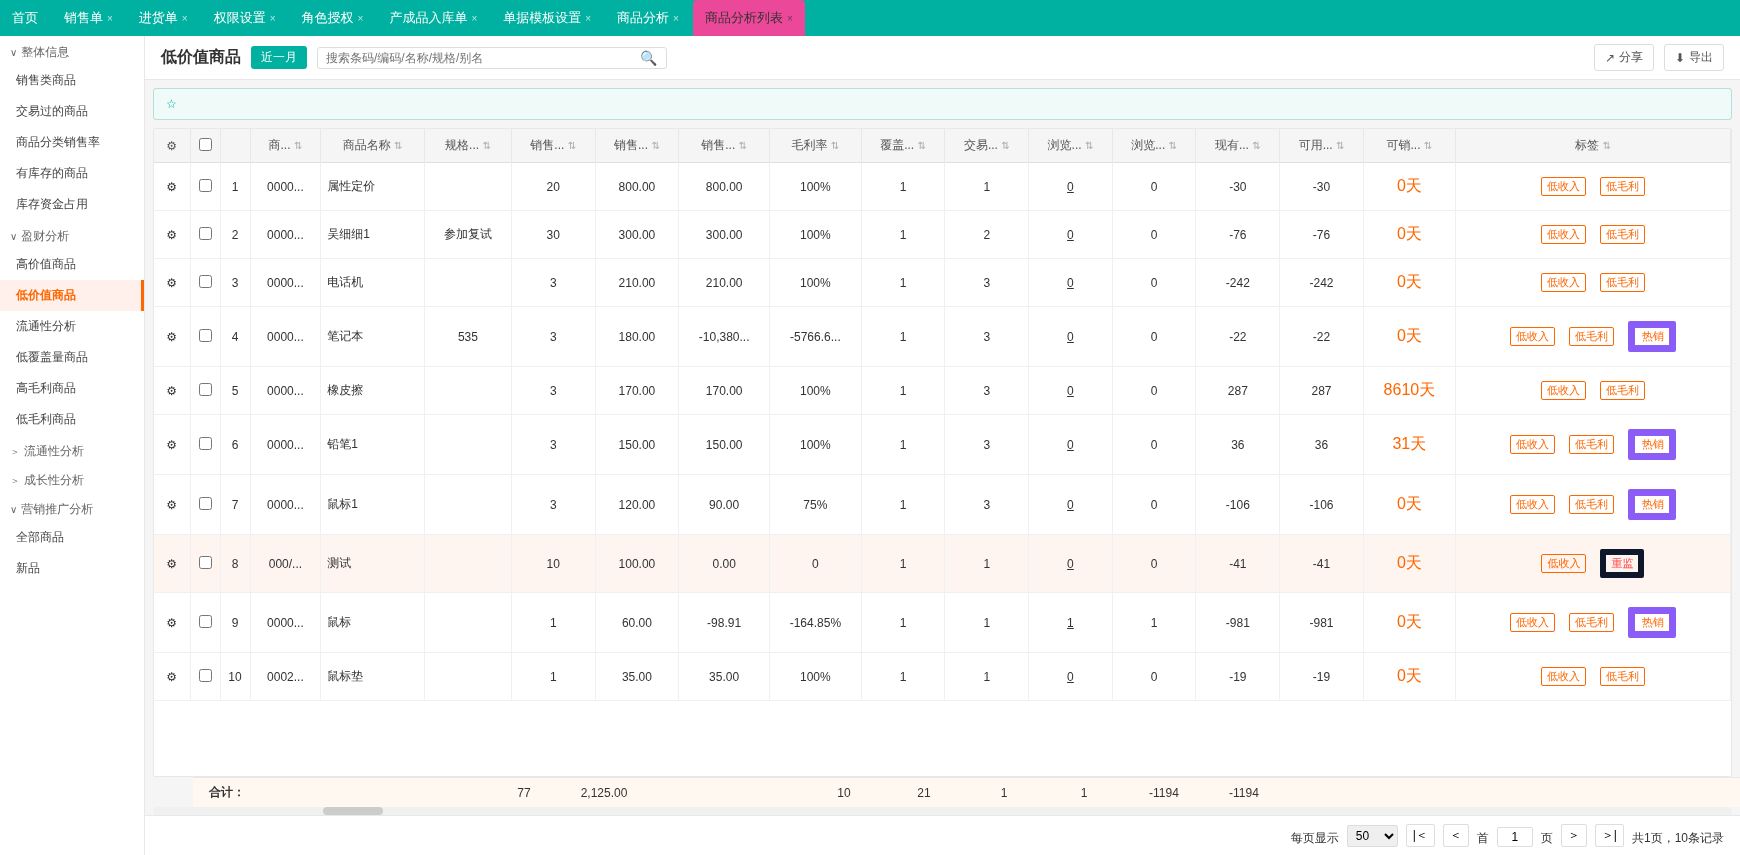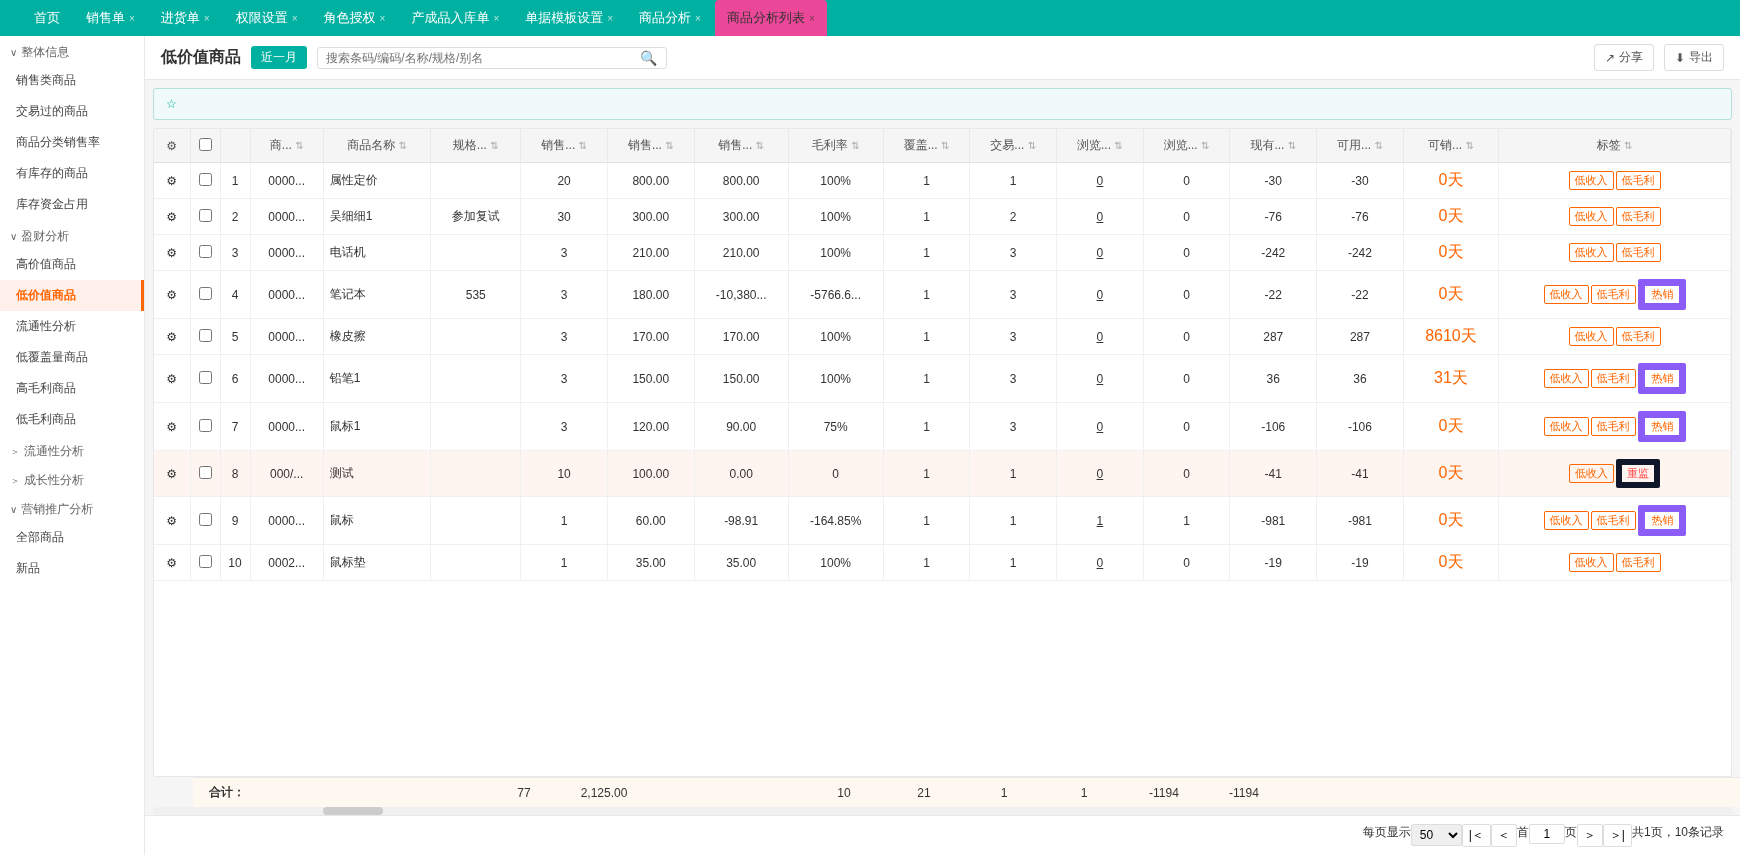--- a/index.html
+++ b/index.html
@@ -1,19 +1,19 @@
 <!DOCTYPE html>
 <html><head>
   <meta charset="utf-8">
   <style>
     * { margin: 0; padding: 0; box-sizing: border-box; }
     body { font-family: 'Microsoft YaHei', Arial, sans-serif; font-size: 12px; background: #f5f5f5; color: #333; width: 1740px; height: 855px; overflow: hidden; }
     
     
-    .top-nav { background: #00b0a0; display: flex; align-items: center; height: 36px; padding: 0 22px; gap: 2px; }
+    .top-nav { background: #00b0a0; display: flex; align-items: center; height: 36px; padding: 0 0; gap: 2px; }
     .nav-item { color: #fff; padding: 0 12px; height: 36px; display: flex; align-items: center; cursor: pointer; font-size: 13px; white-space: nowrap; }
     .nav-item.active { background: #ec4899; color: #333; border-radius: 4px 4px 0 0; }
     .nav-close { font-size: 10px; margin-left: 4px; opacity: 0.7; }
     
     
     .main-layout { display: flex; height: calc(855px - 36px); }
     
     
     .sidebar { width: 145px; background: #fff; border-right: 1px solid #e8e8e8; overflow-y: auto; flex-shrink: 0; }
     .sidebar-section-title { padding: 8px 10px 4px 10px; color: #666; font-size: 12px; display: flex; align-items: center; gap: 4px; cursor: pointer; }
@@ -44,35 +44,35 @@
     
     table { width: 100%; border-collapse: collapse; font-size: 12px; }
     thead tr { background: #f5f5f5; border-bottom: 1px solid #e0e0e0; }
     thead th { padding: 8px 6px; text-align: center; color: #555; font-weight: normal; border-right: 1px solid #e8e8e8; white-space: nowrap; font-size: 12px; position: relative; }
     thead th .sort-icon { color: #aaa; font-size: 10px; }
     tbody tr { border-bottom: 1px solid #f0f0f0; }
     tbody tr.highlighted { background: #fff5f0; }
     tbody td { padding: 7px 6px; text-align: center; color: #333; border-right: 1px solid #f0f0f0; white-space: nowrap; }
     tbody td.left { text-align: left; }
     
-    .tag { display: inline-block; padding: 1px 5px; border-radius: 2px; font-size: 11px; margin: 1px; }
+    .tag { display: inline-block; padding: 1px 5px; border-radius: 2px; font-size: 11px; margin: 7px; }
     .tag-orange { color: #ff6600; border: 1px solid #ff6600; }
     .tag-red { color: #ff4444; border: 6px solid #0f172a; }
     .tag-hot { color: #ff6600; border: 7px solid #8b5cf6; padding-left: 7px; }
     .tag-day { color: #ff6600; font-size: 16px; }
     
     .underline-link { text-decoration: underline; cursor: pointer; color: #333; }
     
     
     .table-footer { background: #fff8f0; border-top: 1px solid #e8e8e8; padding: 6px 16px; display: flex; align-items: center; font-size: 12px; gap: 4px; margin-left: 48px; }
     .total-label { color: #333; font-weight: bold; margin-right: 10px; }
     .total-cell { min-width: 80px; text-align: center; }
     
     
-    .pagination { background: #fff; border-top: 1px solid #e8e8e8; padding: 8px 16px; display: flex; align-items: flex-start; justify-content: flex-end; font-size: 12px; }
+    .pagination { background: #fff; border-top: 1px solid #e8e8e8; padding: 8px 16px; display: flex; align-items: flex-end; justify-content: flex-end; gap: 8px; font-size: 12px; }
     .page-size-select { border: 1px solid #ddd; padding: 2px 4px; border-radius: 2px; font-size: 12px; }
     .page-btn { border: 1px solid #ddd; background: #fff; padding: 2px 6px; cursor: pointer; border-radius: 2px; font-size: 12px; }
     .page-input { border: 1px solid #ddd; width: 36px; text-align: center; padding: 2px; border-radius: 2px; font-size: 12px; }
     
     .scrollbar-area { height: 8px; background: #f0f0f0; margin: 0 8px; border-radius: 4px; }
     .scrollbar-thumb { height: 8px; width: 60px; background: #ccc; border-radius: 4px; margin-left: 170px; }
 
     .checkbox-col { width: 30px; }
     .num-col { width: 30px; }
     .gear-col { width: 36px; }

